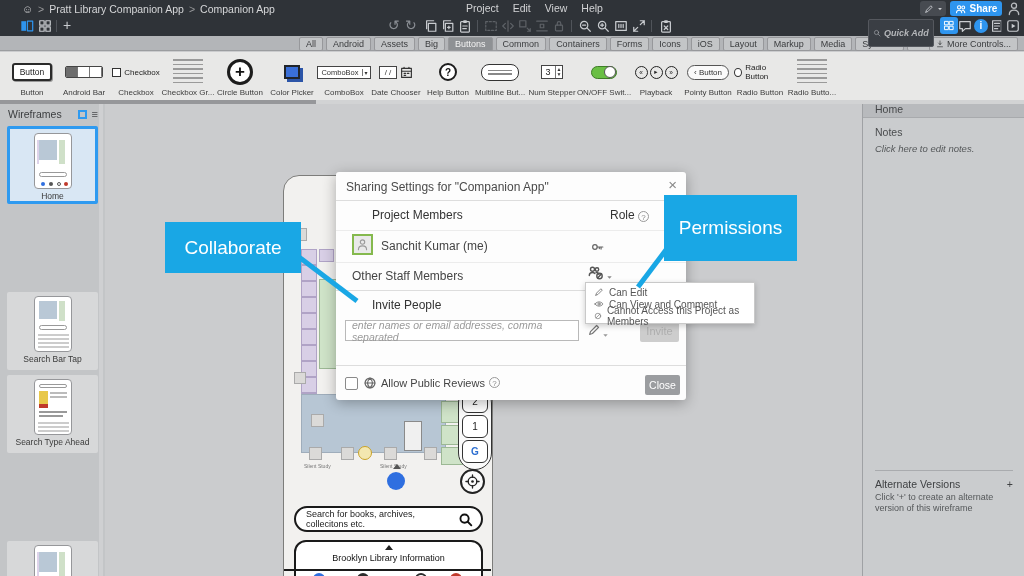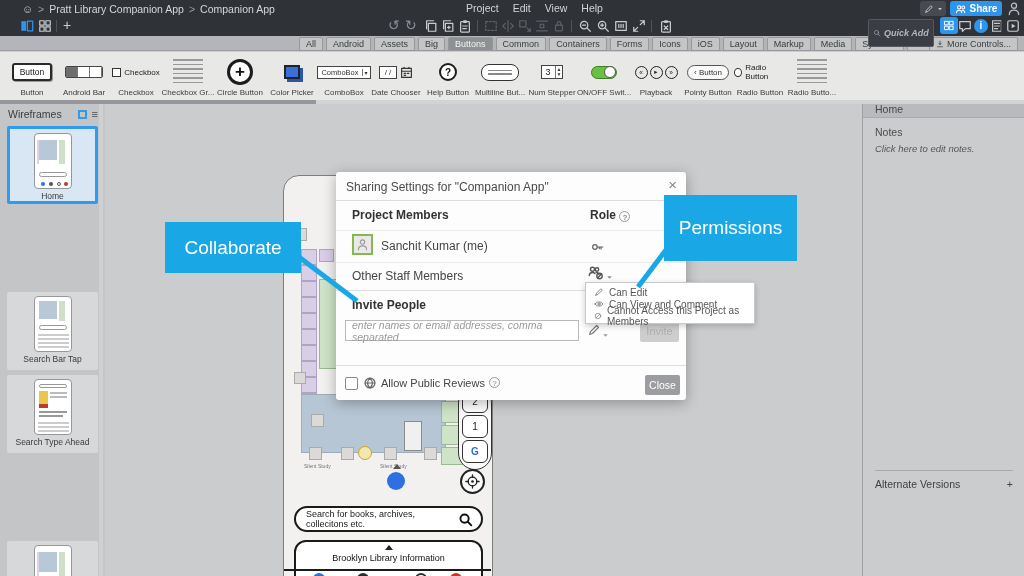--- a/index.html
+++ b/index.html
@@ -120,21 +120,21 @@
   .infopanel .caret { margin:3px auto 0; width:0; height:0; border-left:4px solid transparent; border-right:4px solid transparent; border-bottom:5px solid #222; }
   .infopanel .tx { font-size:9px; color:#111; margin-top:3px; }
   .phone-hr { position:absolute; left:0; top:393px; width:207px; border-top:2px solid #1a1a1a; }
   .navdot { position:absolute; top:397px; width:12px; height:12px; border-radius:50%; }
 
   
   .dialog { left:231px; top:68px; width:350px; height:228px; background:#fdfdfd; border-radius:3px; box-shadow:0 3px 14px rgba(0,0,0,.3); z-index:20; font-size:12px; color:#444; }
   .dlg-title { left:10px; top:8px; font-size:12px; color:#4a4a4a; }
   .dlg-x { right:9px; top:4px; font-size:15px; color:#888; }
   .dlg-hr { left:0; width:350px; border-top:1px solid #ddd; }
-  .bold { font-weight:bold; color:#333; }
+  .bold { font-weight:normal; color:#333;margin-left:20px; }
   .helpc { display:inline-block; width:11px; height:11px; border:1px solid #999; border-radius:50%; color:#888; font-size:8px; text-align:center; line-height:11px; vertical-align:-1px; }
   .dlg-avatar { left:16px; top:62px; width:21px; height:21px; border:2px solid #85b94e; background:#e9e9e9; color:#9a9a9a; padding:2px; }
   .dlg-input { left:9px; top:148px; width:234px; height:21px; border:1px solid #b9b9b9; background:#fff; display:flex; align-items:center; padding:0 6px; }
   .dlg-input .ph { font-size:10.5px; font-style:italic; color:#9a9a9a; }
   .invite-btn { left:304px; top:148px; width:39px; height:22px; background:#cdcdcd; border-radius:2px; color:#aeaeae; font-size:11px; text-align:center; line-height:22px; }
   .close-btn { left:309px; top:203px; width:35px; height:20px; background:#9b9da0; border-radius:2px; color:#fff; font-size:10.5px; text-align:center; line-height:20px; }
   .dlg-cb { left:9px; top:205px; width:13px; height:13px; border:1.3px solid #8a8a8a; background:#fff; border-radius:2px; }
   .url-input { left:130px; top:203px; width:168px; height:19px; border:1px solid #b9b9b9; background:#fff; font-size:9.5px; color:#555; padding:3px 4px; white-space:nowrap; overflow:hidden; }
 
   
@@ -565,20 +565,21 @@
   <div class="abs rsb">
     <div class="abs rsb-title">Home</div>
     <div class="abs rsb-notes">Notes</div>
     <div class="abs rsb-hint">Click here to edit notes.</div>
     <div class="abs rsb-div"></div>
     <div class="abs rsb-alt">
       <span>Alternate Versions</span>
       <span class="sp"></span>
       <span>+</span>
     </div>
+    <div class="abs rsb-alt-hint">Click '+' to create an alternate version of this wireframe</div>
   </div>
 
   <div class="abs canvas">
 
     <div class="abs phone">
       <div class="room r-gray" style="left:10px;top:52px;width:13px;height:13px"></div>
       <div class="room r-purple" style="left:35px;top:73px;width:15px;height:13px"></div>
       <div class="room r-purple" style="left:52px;top:73px;width:15px;height:13px"></div>
       <div class="room r-purple" style="left:17px;top:73px;width:16px;height:160px;background:repeating-linear-gradient(#d8cfe6 0 14px,#b0a3c6 14px 16px)"></div>
       <div class="room r-green" style="left:35px;top:103px;width:30px;height:90px"></div>

